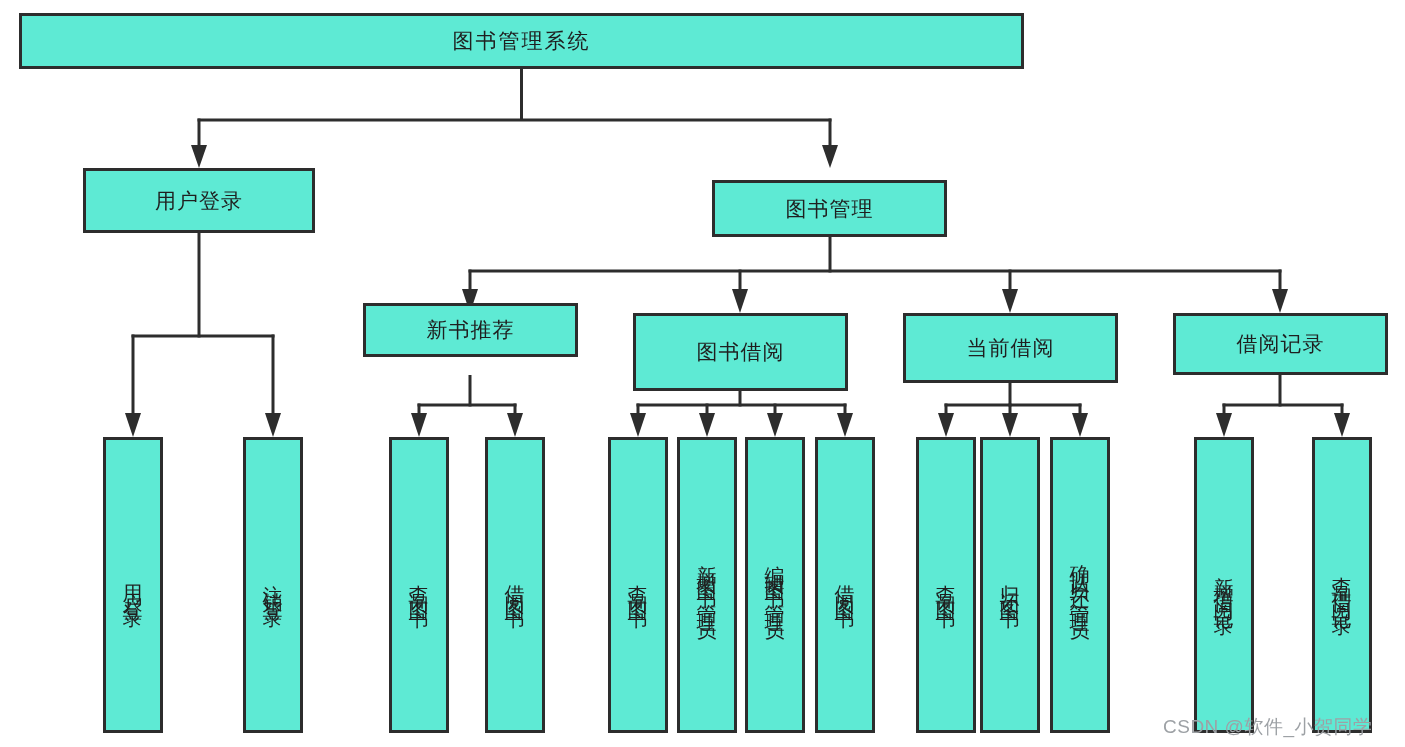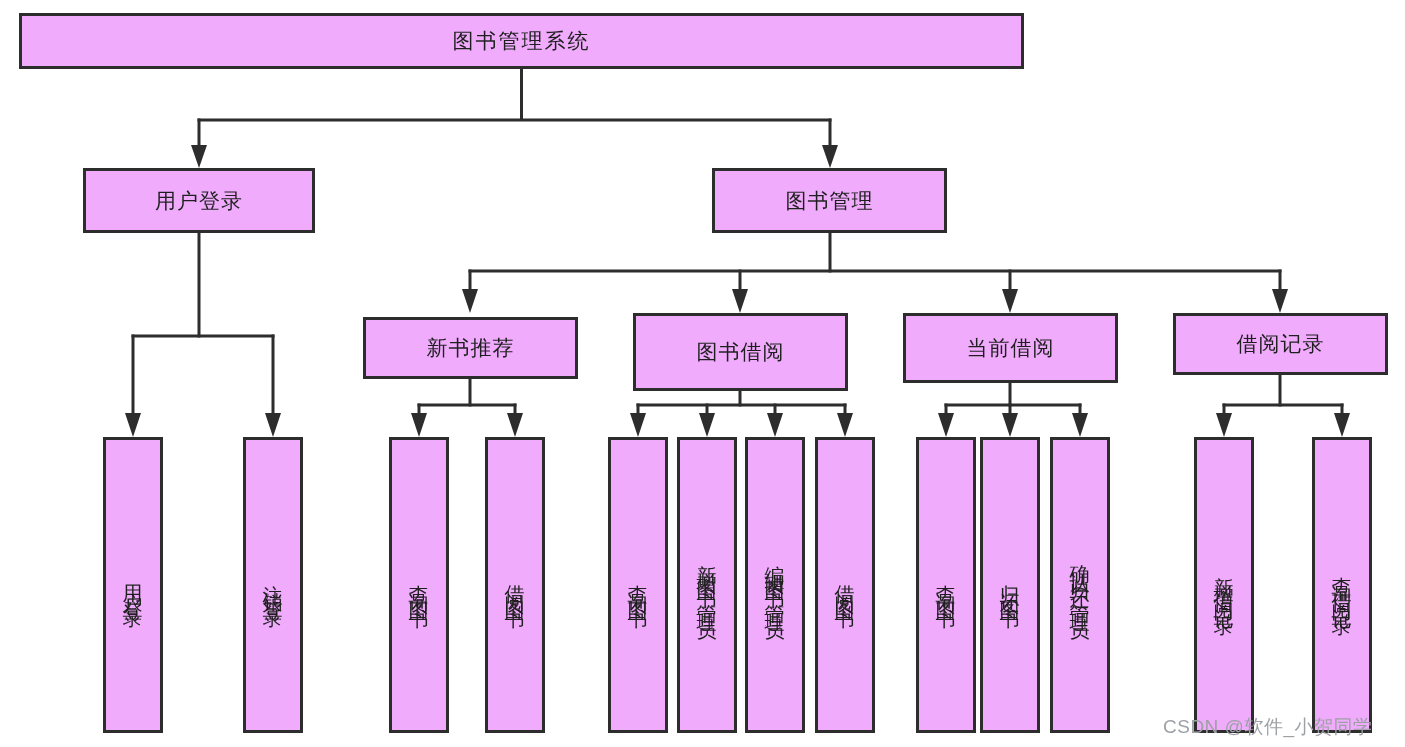--- a/index.html
+++ b/index.html
@@ -19,21 +19,21 @@
   .connector-layer {
     position: absolute;
     left: 0; top: 0;
     width: 1405px;
     height: 747px;
     pointer-events: none;
   }
   .node {
     position: absolute;
     box-sizing: border-box;
-    background: #f0abfc;
+    background: #5eead4;
     border: 3px solid #2d2d2d;
     display: flex;
     align-items: center;
     justify-content: center;
     text-align: center;
   }
   .hbox {
     font-size: 21px;
     letter-spacing: 1px;
   }
@@ -141,23 +141,23 @@
       <path d="M1224,403.5 V416"></path>
       <polygon points="1216,413 1232,413 1224,437"></polygon>
       <path d="M1342,403.5 V416"></path>
       <polygon points="1334,413 1350,413 1342,437"></polygon>
     </g>
   </svg>
 
   <div class="node hbox root-box" style="left:19px;top:13px;width:1005px;height:56px">图书管理系统</div>
 
   <div class="node hbox" style="left:83px;top:168px;width:232px;height:65px">用户登录</div>
-  <div class="node hbox" style="left:712px;top:168px;width:235px;height:65px">图书管理</div>
+  <div class="node hbox" style="left:712px;top:180px;width:235px;height:57px">图书管理</div>
 
-  <div class="node hbox" style="left:363px;top:317px;width:215px;height:62px">新书推荐</div>
+  <div class="node hbox" style="left:363px;top:303px;width:215px;height:54px">新书推荐</div>
   <div class="node hbox" style="left:633px;top:313px;width:215px;height:78px">图书借阅</div>
   <div class="node hbox" style="left:903px;top:313px;width:215px;height:70px">当前借阅</div>
   <div class="node hbox" style="left:1173px;top:313px;width:215px;height:62px">借阅记录</div>
 
   <div class="node vbox" style="left:103px">用户登录</div>
   <div class="node vbox" style="left:243px">注销登录</div>
 
   <div class="node vbox" style="left:389px">查询图书</div>
   <div class="node vbox" style="left:485px">借阅图书</div>
 

